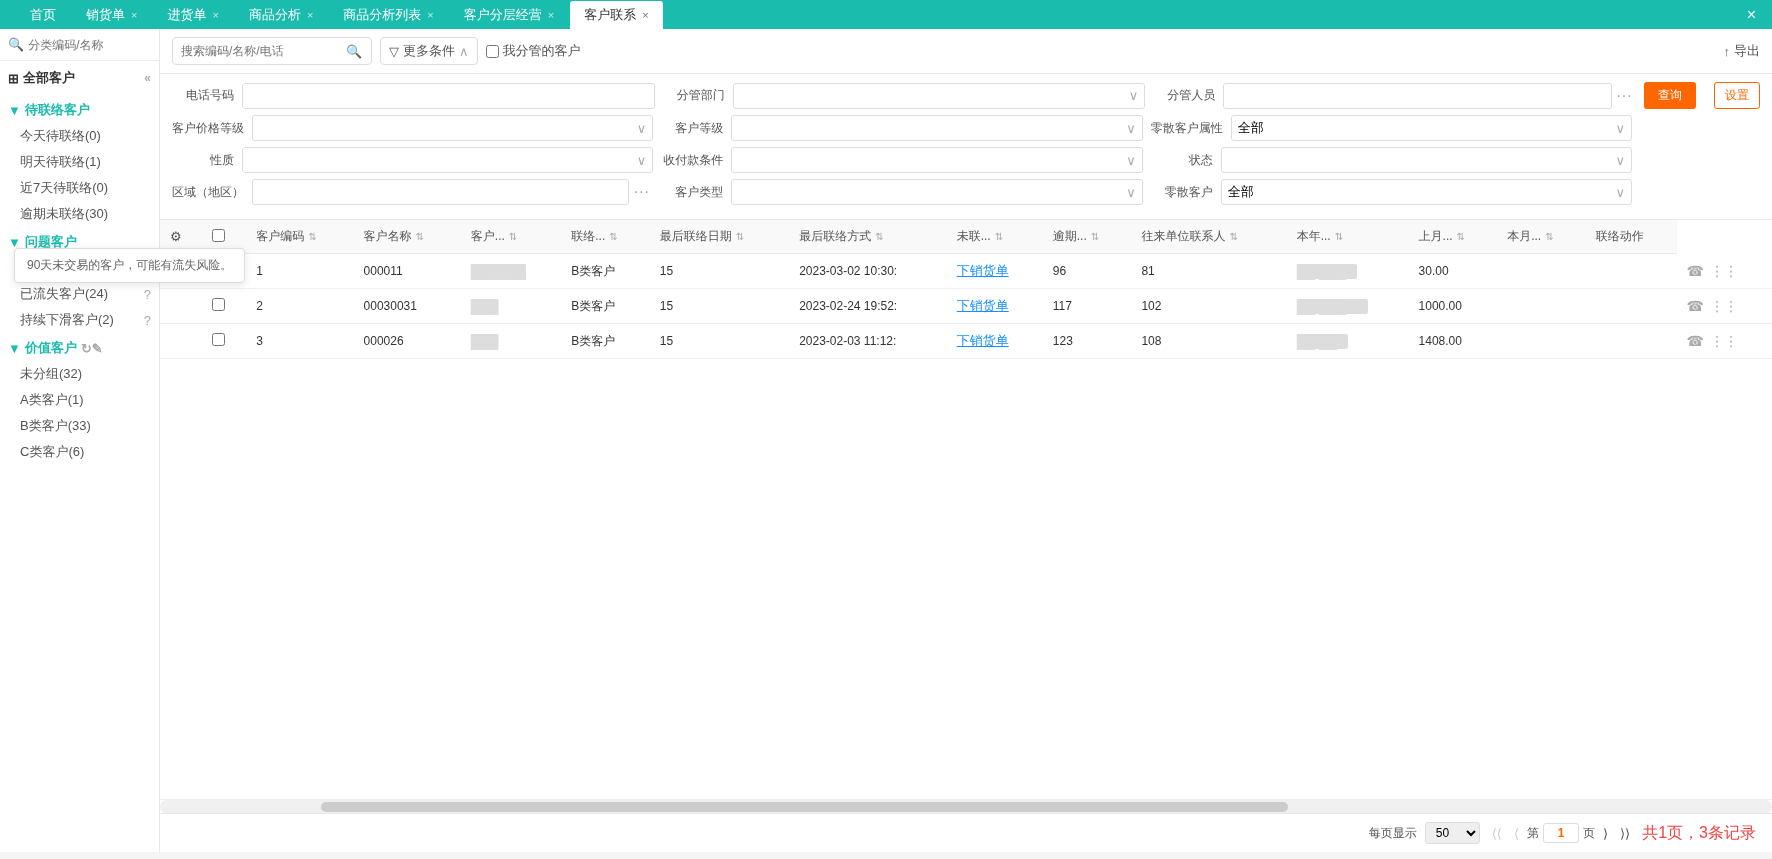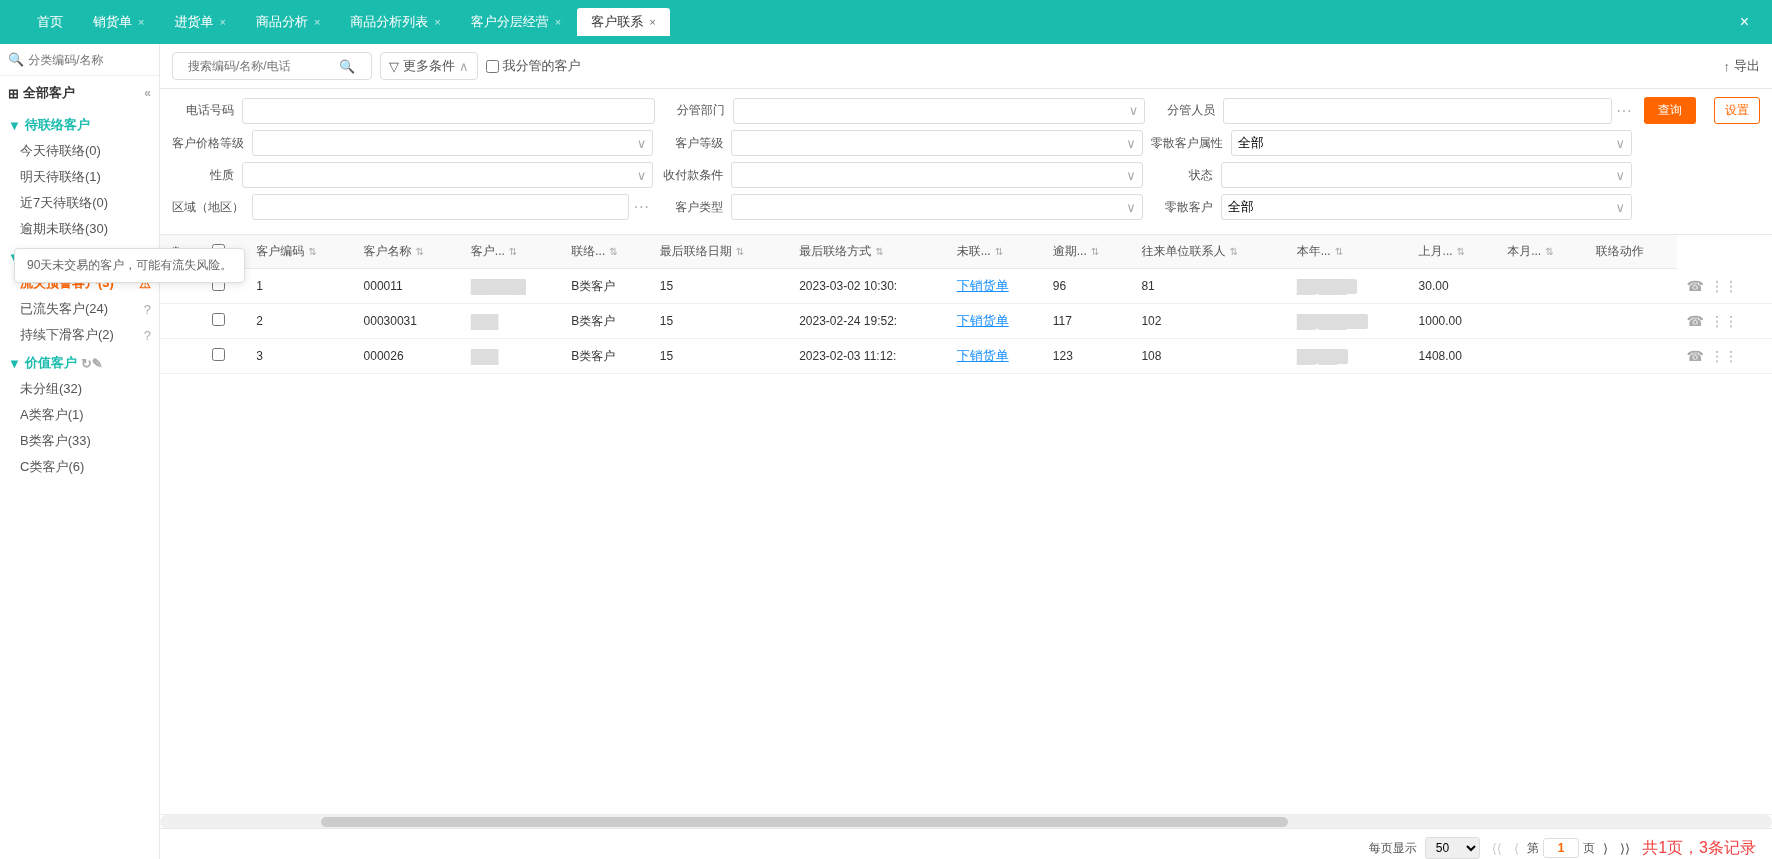--- a/index.html
+++ b/index.html
@@ -1,21 +1,21 @@
 <!DOCTYPE html>
 <html><head>
   <meta charset="utf-8">
   <style>
     * { box-sizing: border-box; margin: 0; padding: 0; font-family: 'Microsoft YaHei', sans-serif; font-size: 13px; }
     body { background: #f5f5f5; height: 859px; overflow: hidden; }
 
     
     .top-tabs {
-      display: flex; align-items: center; background: #1abcad; height: 44px;
-      padding: 0 23px; color: white;
+      display: flex; align-items: center; background: #1abcad; height: 29px;
+      padding: 0 16px; color: white;
     }
     .top-tab {
       display: flex; align-items: center; padding: 0 14px; height: 28px;
       cursor: pointer; color: white; font-size: 13px; border-radius: 3px 3px 0 0;
       margin-right: 2px; white-space: nowrap;
     }
     .top-tab.active { background: white; color: #333; }
     .top-tab .close-btn { margin-left: 6px; font-size: 11px; opacity: 0.7; }
     .top-tab.home { background: none; }
     .close-all { margin-left: auto; cursor: pointer; color: white; font-size: 16px; }
@@ -68,21 +68,21 @@
     
     .content { flex: 1; display: flex; flex-direction: column; overflow: hidden; }
 
     
     .toolbar {
       display: flex; align-items: center; padding: 8px 12px;
       background: white; border-bottom: 1px solid #e8e8e8; gap: 8px;
     }
     .search-box {
       display: flex; align-items: center; border: 1px solid #ddd;
-      border-radius: 4px; padding: 0 15px; height: 28px; width: 200px;
+      border-radius: 4px; padding: 0 8px; height: 28px; width: 200px;
     }
     .search-box input { border: none; outline: none; font-size: 12px; width: 100%; color: #999; }
     .search-icon-btn { color: #ff6600; cursor: pointer; }
     .filter-btn {
       display: flex; align-items: center; gap: 4px; cursor: pointer;
       color: #555; font-size: 12px; padding: 4px 8px; border: 1px solid #ddd;
       border-radius: 4px; background: white;
     }
     .filter-btn .arrow { color: #aaa; }
     .checkbox-label { display: flex; align-items: center; gap: 4px; font-size: 12px; color: #555; cursor: pointer; }

